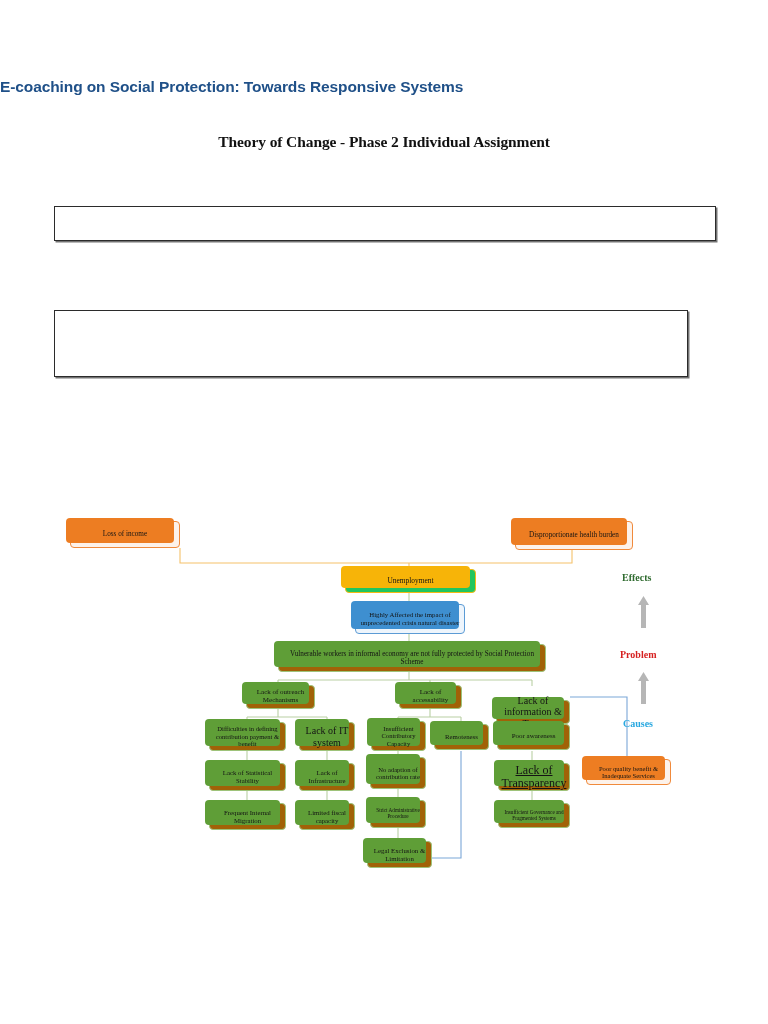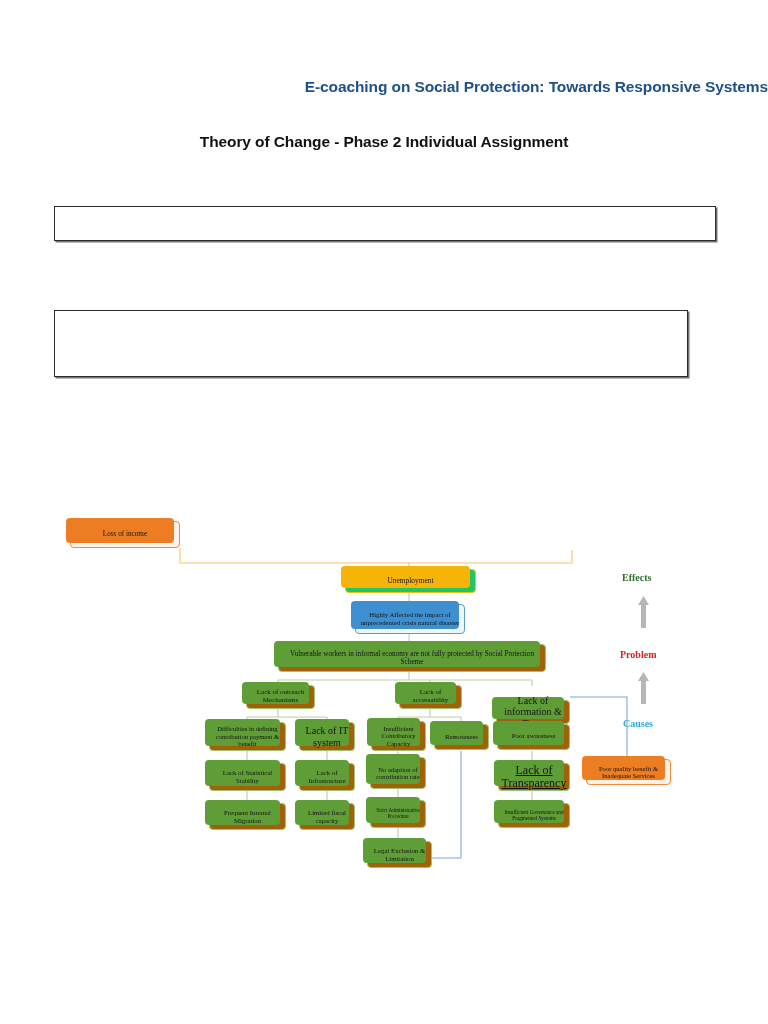--- a/index.html
+++ b/index.html
@@ -14,34 +14,34 @@
     font-family: "Liberation Serif", serif;
     overflow: hidden;
   }
 
   
   #doc-title {
     position: absolute;
     left: 0;
     top: 78px;
     width: 768px;
-    text-align: right;
+    text-align: left;
     font-family: "Liberation Sans", sans-serif;
     font-weight: bold;
     font-size: 15.5px;
     color: #1f5088;
     letter-spacing: -0.1px;
   }
   #doc-subtitle {
     position: absolute;
     left: 0;
     top: 133px;
     width: 768px;
     text-align: center;
-    font-family: Liberation Sans, sans-serif;
+    font-family: Liberation Serif, serif;
     font-weight: bold;
     font-size: 15.5px;
     color: #111111;
     letter-spacing: -0.1px;
   }
 
   
   .frame {
     position: absolute;
     background: #ffffff;
@@ -198,20 +198,23 @@
       <path d="M 570 697 L 627 697 L 627 758"></path>
 
       <path d="M 461 751 L 461 858 L 432 858"></path>
     </g>
   </svg>
 
   <div class="node n-orange" style="left:70px; top:521px; width:110px; height:27px; font-size:7.2px;">
     <span class="node-label">Loss of income</span>
   </div>
 
+  <div class="node n-orange" style="left:515px; top:521px; width:118px; height:29px; font-size:7.2px;">
+    <span class="node-label">Disproportionate health burden</span>
+  </div>
 
   <div class="node n-yellow" style="left:345px; top:569px; width:131px; height:24px; font-size:7.4px;">
     <span class="node-label">Unemployment</span>
   </div>
 
   <div class="node n-blue" style="left:355px; top:604px; width:110px; height:30px; font-size:6.8px;">
     <span class="node-label">Highly Affected the impact of unprecedented crisis natural disaster</span>
   </div>
 
   <div class="node n-green" style="left:278px; top:644px; width:268px; height:28px; font-size:7.2px;">

